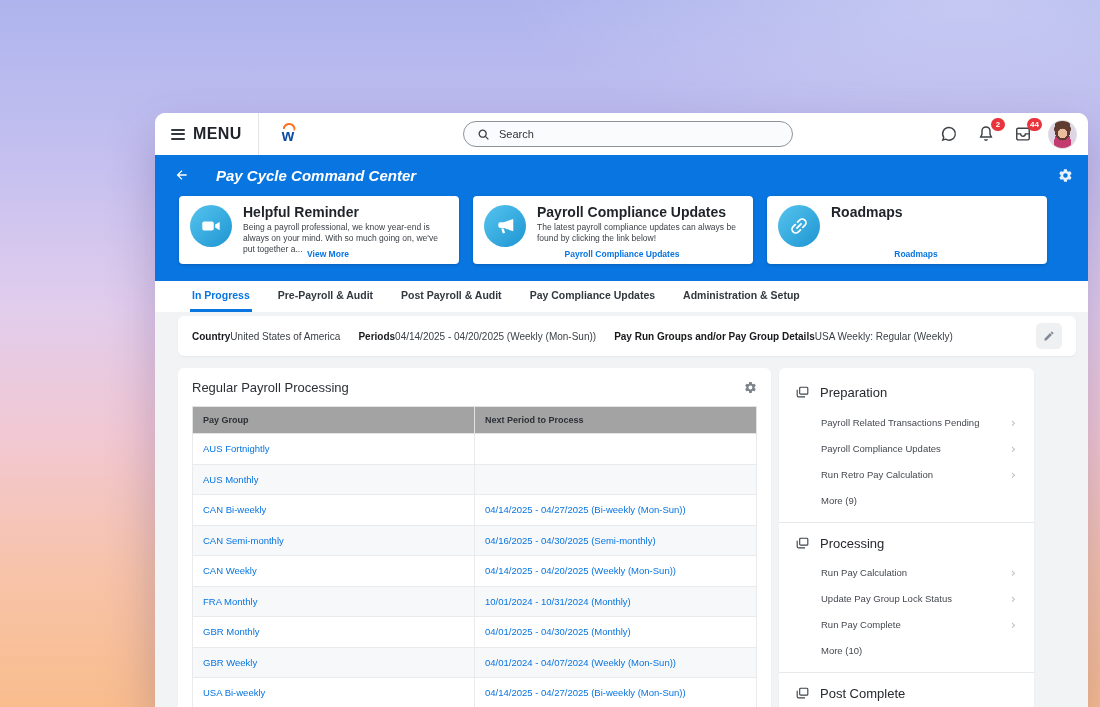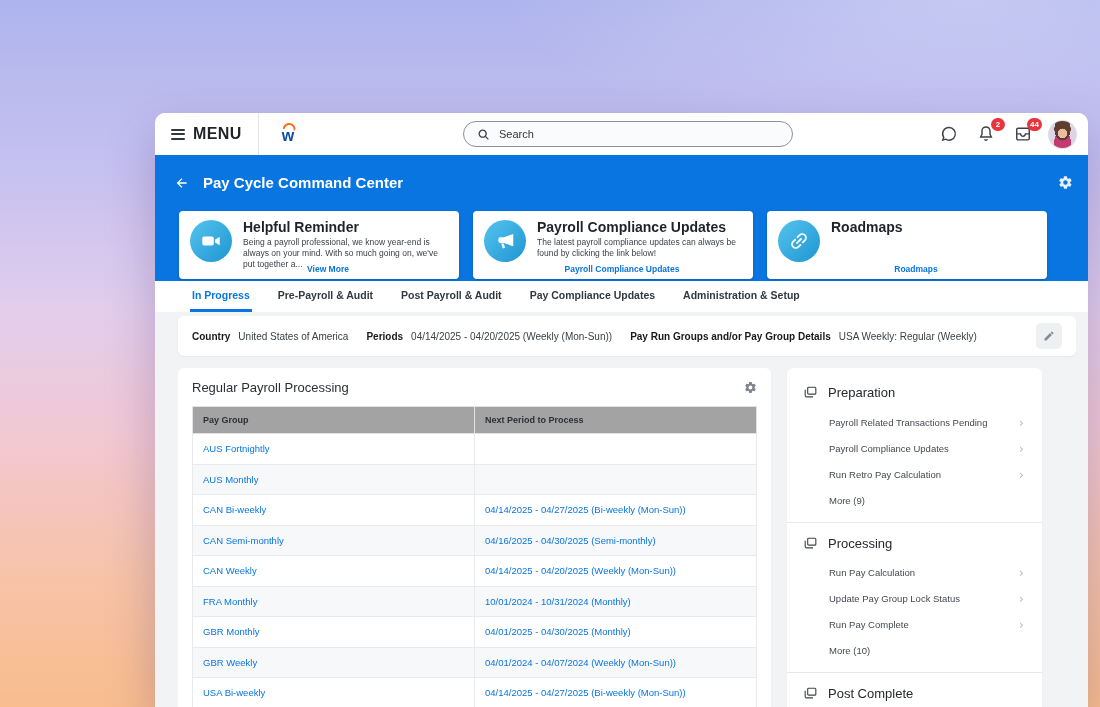--- a/index.html
+++ b/index.html
@@ -33,43 +33,43 @@
   .badge { position:absolute; top:-5px; right:-8px; min-width:14px; height:13px; padding:0 3px; background:#e8343c; color:#fff; font-size:8px; font-weight:bold; line-height:13px; text-align:center; border-radius:8px; }
   .avatar { width:27px; height:27px; border-radius:50%; box-shadow:0 0 0 1px #e0e0e0; cursor:pointer;
     background:
       radial-gradient(circle at 50% 46%, #e9bd9d 0 24%, transparent 25%),
       radial-gradient(ellipse at 50% 30%, #5f3b30 0 42%, transparent 43%),
       radial-gradient(ellipse at 50% 95%, #c23a6f 0 46%, transparent 47%),
       #ddd5e6;
   }
   
   .bluehead { height:126px; flex:none; background:#0875e1; }
-  .title-row { height:55px; display:flex; align-items:center; gap:13px; padding:0 15px 0 19px; }
+  .title-row { height:40px; display:flex; align-items:center; gap:26px; padding:0 15px 0 19px;font-style:italic; }
   .back-btn { display:flex; align-items:center; cursor:pointer; }
   .page-title { color:#fff; font-size:15px; font-weight:bold; }
   .head-gear { margin-left:auto; cursor:pointer; display:flex; }
   .cards { display:grid; grid-template-columns:repeat(3,280px); gap:14px; padding:1px 40px 0 24px; }
   .promo-card { background:#fff; border-radius:4px; height:68px; padding:8px 11px 6px; display:flex; gap:11px; position:relative; box-shadow:0 1px 3px rgba(0,0,0,.18); }
   .promo-icon { width:42px; height:42px; flex:none; border-radius:50%; margin-top:1px; background:linear-gradient(135deg,#55c4ee,#1e95d2); display:flex; align-items:center; justify-content:center; }
   .promo-body { flex:1; min-width:0; }
   .promo-title { font-size:14px; font-weight:bold; color:#1f2329; line-height:1.15; margin-bottom:2px; }
   .promo-desc { font-size:8.5px; color:#3d4248; line-height:1.3; }
   .promo-link { position:absolute; left:18px; right:0; bottom:5px; text-align:center; font-size:8.5px; font-weight:bold; color:#0875e1; cursor:pointer; }
   
   .tabs { height:31px; flex:none; background:#fff; display:flex; gap:24px; padding-left:35px; }
   .tab { display:flex; align-items:center; font-size:10.5px; font-weight:bold; color:#33383f; border-bottom:3px solid transparent; padding:12px 2px; cursor:pointer; }
   .tab.active { color:#0875e1; border-bottom-color:#0875e1; }
   
   .content { flex:1; padding:4px 12px 0 23px; display:flex; flex-direction:column; gap:12px; overflow:hidden; }
   .filterbar { flex:none; height:40px; background:#fff; border-radius:6px; display:flex; align-items:center; gap:18px; padding:0 14px; box-shadow:0 1px 2px rgba(0,0,0,.05); }
-  .filter-group { display:flex; align-items:center; gap:8px; white-space:nowrap; }
+  .filter-group { display:flex; align-items:center; gap:0; white-space:nowrap; }
   .filter-label { font-size:10px; font-weight:bold; color:#17191c; }
   .filter-value { font-size:10px; color:#3a3f45; }
   .edit-btn { margin-left:auto; width:26px; height:26px; border:none; border-radius:5px; background:#eef0f2; display:flex; align-items:center; justify-content:center; cursor:pointer; }
-  .main-cols { flex:1; display:flex; gap:16px; overflow:hidden; }
+  .main-cols { flex:1; display:flex; gap:8px; overflow:hidden; }
   .panel { background:#fff; border-radius:6px 6px 0 0; box-shadow:0 1px 2px rgba(0,0,0,.05); }
   .table-panel { width:593px; flex:none; }
   .panel-head { display:flex; align-items:center; justify-content:space-between; padding:12px 14px 11px; }
   .panel-title { font-size:13px; font-weight:normal; color:#2c3036; }
   .panel-gear { cursor:pointer; display:flex; }
   table { width:calc(100% - 28px); margin:0 14px; border-collapse:collapse; table-layout:fixed; }
   th { background:#a3a3a3; border:1px solid #e1e2e4; text-align:left; font-size:9px; font-weight:bold; color:#2c3036; padding:8px 10px; }
   td { border:1px solid #e9eaec; height:30.5px; padding:0 10px; font-size:9.5px; }
   tbody tr:nth-child(even) td { background:#f7f8f9; }
   .cell-link { color:#0875e1; cursor:pointer; }

